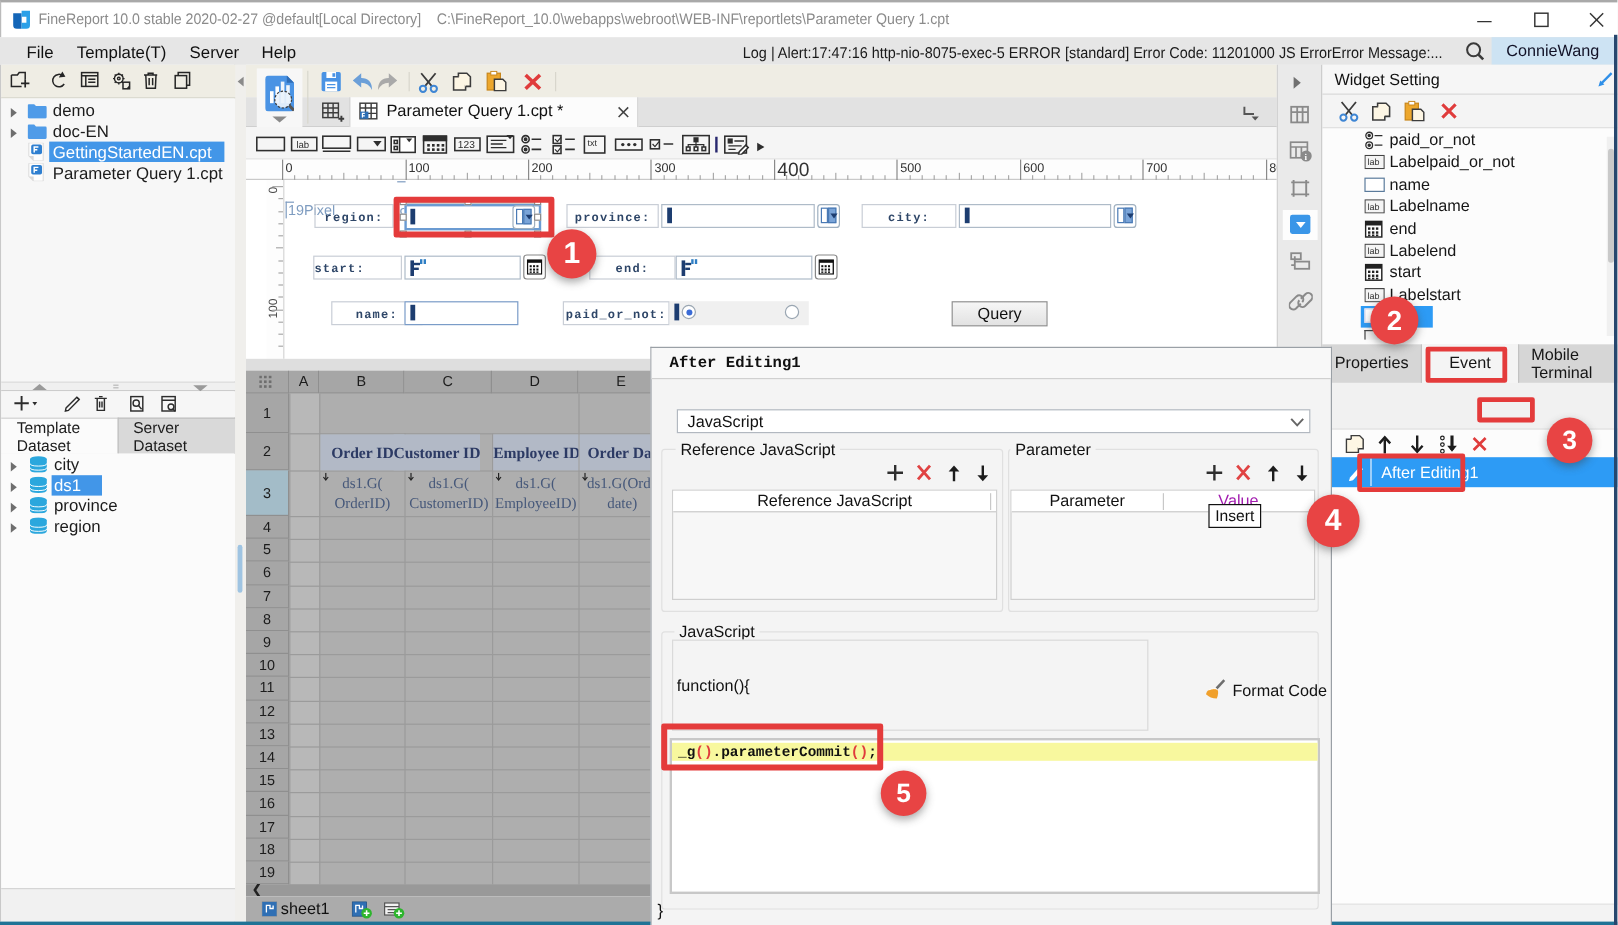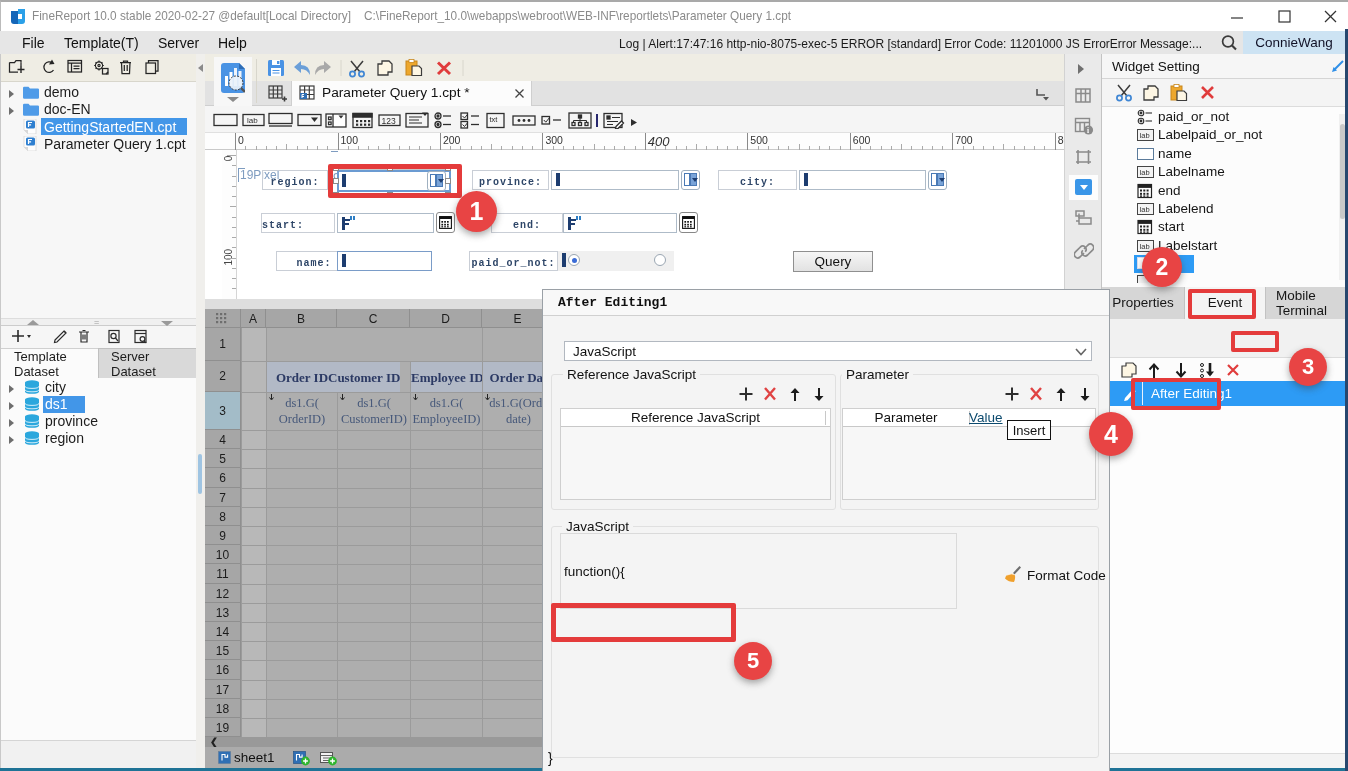--- a/index.html
+++ b/index.html
@@ -396,21 +396,21 @@
       <div class="abs" style="left:347.6px;top:13px;width:1px;height:4px;background:#aaa;"></div>
       <div class="abs" style="left:357.9px;top:13px;width:1px;height:4px;background:#aaa;"></div>
       <div class="abs" style="left:368.1px;top:13px;width:1px;height:4px;background:#aaa;"></div>
       <div class="abs" style="left:378.4px;top:13px;width:1px;height:4px;background:#aaa;"></div>
       <div class="abs" style="left:388.6px;top:11px;width:1px;height:6px;background:#aaa;"></div>
       <div class="abs" style="left:398.9px;top:13px;width:1px;height:4px;background:#aaa;"></div>
       <div class="abs" style="left:409.1px;top:13px;width:1px;height:4px;background:#aaa;"></div>
       <div class="abs" style="left:419.3px;top:13px;width:1px;height:4px;background:#aaa;"></div>
       <div class="abs" style="left:429.6px;top:13px;width:1px;height:4px;background:#aaa;"></div>
       <div class="abs" style="left:439.8px;top:0;width:1px;height:17px;background:#8a8a8a;"></div>
-      <div class="abs" style="left:442.8px;top:1px;font-size:13px;color:#333;font-style:italic;">400</div>
+      <div class="abs" style="left:442.8px;top:1px;font-size:16px;color:#333;">400</div>
       <div class="abs" style="left:450.1px;top:13px;width:1px;height:4px;background:#aaa;"></div>
       <div class="abs" style="left:460.3px;top:13px;width:1px;height:4px;background:#aaa;"></div>
       <div class="abs" style="left:470.6px;top:13px;width:1px;height:4px;background:#aaa;"></div>
       <div class="abs" style="left:480.8px;top:13px;width:1px;height:4px;background:#aaa;"></div>
       <div class="abs" style="left:491.1px;top:11px;width:1px;height:6px;background:#aaa;"></div>
       <div class="abs" style="left:501.3px;top:13px;width:1px;height:4px;background:#aaa;"></div>
       <div class="abs" style="left:511.6px;top:13px;width:1px;height:4px;background:#aaa;"></div>
       <div class="abs" style="left:521.8px;top:13px;width:1px;height:4px;background:#aaa;"></div>
       <div class="abs" style="left:532.1px;top:13px;width:1px;height:4px;background:#aaa;"></div>
       <div class="abs" style="left:542.3px;top:0;width:1px;height:17px;background:#8a8a8a;"></div>
@@ -957,40 +957,44 @@
     <path d="M27 2 L37 13.5 M37 2 L27 13.5" stroke="#e04343" stroke-width="2.4"></path>
     <path d="M57 15 V4" stroke="#1c1c1c" stroke-width="2"></path>
       <path d="M52.5 7 L57 2 L61.5 7" fill="#1c1c1c"></path>
     <path d="M81 2 V12" stroke="#1c1c1c" stroke-width="2"></path>
       <path d="M76.5 10 L81 15 L85.5 10" fill="#1c1c1c"></path>
   </svg>
   <div class="abs" style="left:299px;top:118px;width:254px;height:92px;background:#f7f7f7;border:1px solid #cfcfcf;box-sizing:border-box;">
     <div class="abs" style="left:0;top:0;width:252px;height:18px;background:#fff;border-bottom:1px solid #c8c8c8;box-sizing:border-box;"></div>
     <div class="abs" style="left:0;top:0;width:126px;height:18px;text-align:center;font-size:13.5px;color:#111;line-height:18px;">Parameter</div>
     <div class="abs" style="left:126px;top:2px;width:1px;height:14px;background:#c8c8c8;"></div>
-    <div class="abs" style="left:126px;top:0;width:126px;height:18px;font-size:13.5px;color:#0c4a6e;line-height:18px;text-decoration:underline;">Value</div>
+    <div class="abs" style="left:126px;top:0;width:126px;height:18px;text-align:center;font-size:13.5px;color:#a21caf;line-height:18px;text-decoration:underline;">Value</div>
   </div>
 
   <div class="abs" style="left:464px;top:130px;width:44px;height:20px;background:#fff;border:1.5px solid #111;box-sizing:border-box;z-index:40;text-align:center;">
     <span style="font-size:13px;color:#111;line-height:17px;">Insert</span>
   </div>
 
   <div class="abs" style="left:8px;top:236px;width:546px;height:230px;border:1px solid #e0e0e0;border-radius:3px;"></div>
   <div class="abs" style="left:19px;top:229px;background:#f4f4f4;padding:0 4px;font-size:13.5px;color:#111;">JavaScript</div>
   <div class="abs" style="left:17px;top:243px;width:397px;height:76px;background:#f4f4f4;border:1px solid #dadada;box-sizing:border-box;">
     <div class="abs" style="left:3px;top:30px;font-size:13.5px;color:#111;">function(){</div>
   </div>
 
   <svg class="abs" style="left:459px;top:275px;" width="20" height="19" viewBox="0 0 20 19">
     <path d="M11 8 L17.5 1 L19 2.5 L12.5 9.5 Z" fill="#6e6e6e"></path>
     <path d="M5 10 Q10 8 12.5 9.5 Q14 12 12 17 Q6.5 17 3 13.5 Q3.5 11 5 10 Z" fill="#f0a02c"></path>
     <path d="M5 10 Q10 8 12.5 9.5" stroke="#fff" stroke-width="0.8" fill="none"></path>
   </svg>
   <div class="abs" style="left:484px;top:278px;font-size:13.5px;color:#111;">Format Code</div>
 
+  <div class="abs" style="left:15px;top:325px;width:542px;height:130px;background:#fff;border:2px solid #c8c8c8;box-sizing:border-box;">
+    <div class="abs" style="left:0;top:2px;width:538px;height:15px;background:#f8f89e;"></div>
+    <div class="abs mono" style="left:5px;top:3px;font-size:12px;font-weight:bold;color:#111;white-space:pre;">_g<span style="color:#e03c3c;">()</span>.parameterCommit<span style="color:#e03c3c;">()</span>;</div>
+  </div>
   <div class="abs" style="left:5px;top:460px;font-size:14px;color:#111;">}</div>
 </div>
 
 <div class="redrect" style="left:328px;top:164px;width:134px;height:34px;border-width:5px;"></div>
 <div class="badge" style="left:456px;top:191px;width:41px;height:41px;font-size:25px;line-height:41px;">1</div>
 <div class="badge" style="left:1142px;top:247px;width:40px;height:40px;font-size:23px;line-height:40px;">2</div>
 <div class="redrect" style="left:1188px;top:289px;width:68px;height:30px;border-width:4px;"></div>
 <div class="redrect" style="left:1231px;top:331px;width:48px;height:21px;border-width:4px;"></div>
 <div class="badge" style="left:1289px;top:348px;width:38px;height:38px;font-size:22px;line-height:38px;">3</div>
 <div class="redrect" style="left:1131px;top:378px;width:90px;height:32px;border-width:4px;"></div>

